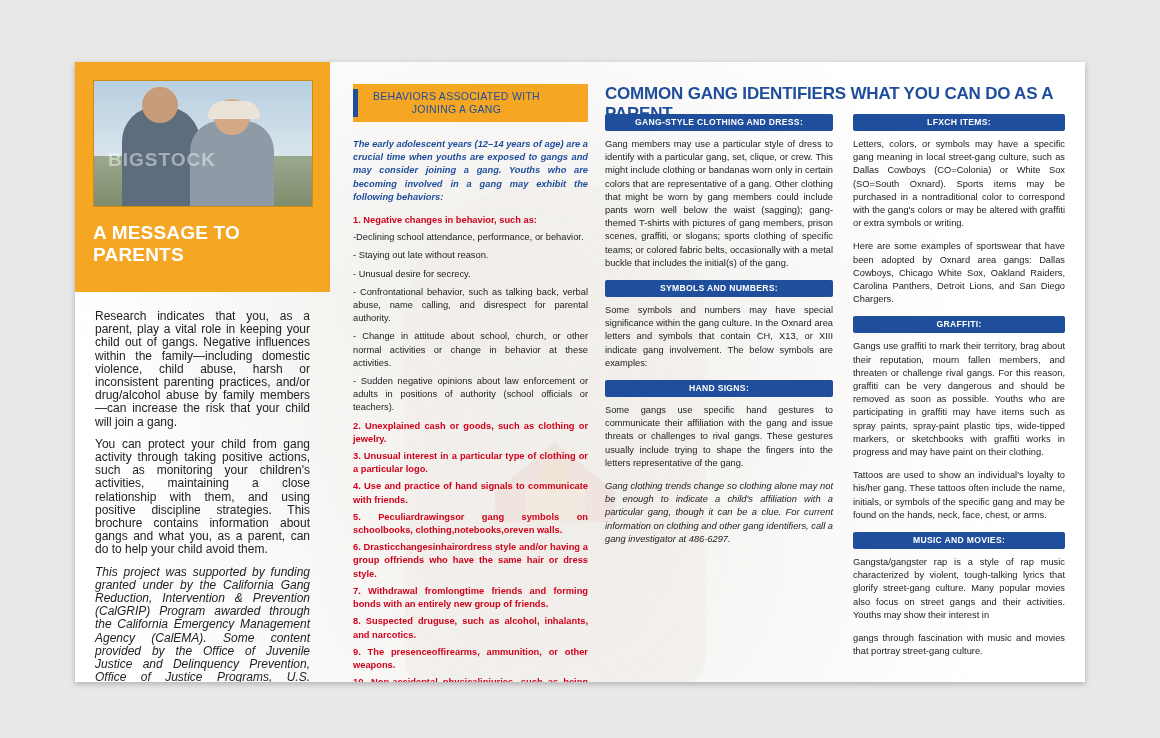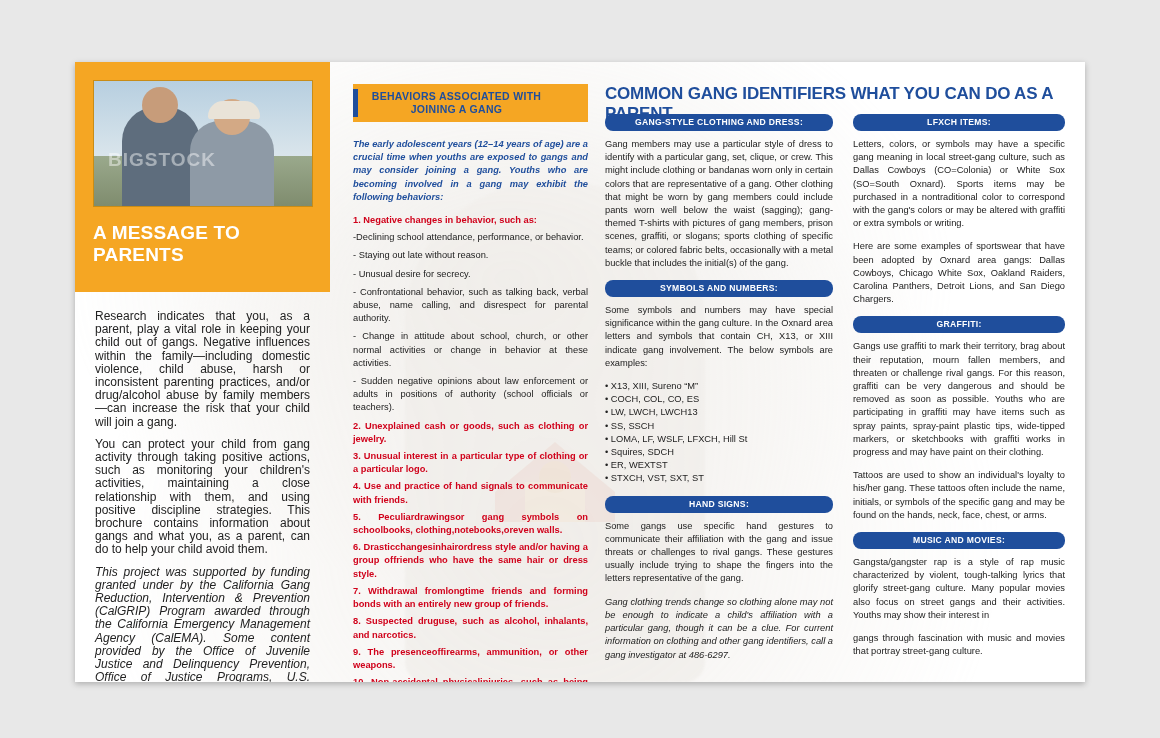--- a/index.html
+++ b/index.html
@@ -85,41 +85,41 @@
   .mid-col{position:absolute;left:278px;top:22px;width:235px;}
   .mid-head-wrap{position:relative;height:40px;}
   .mid-head-bar{
     position:absolute;left:0;top:0;width:235px;height:38px;background:#f5a623;
   }
   .mid-head-bar:after{
     content:"";position:absolute;left:0;top:5px;width:5px;height:28px;background:#1f4e9c;
   }
   .mid-head-text{
     position:absolute;left:0;top:6px;width:207px;text-align:center;
-    color:#1f4e9c;font-size:10.5px;font-weight:bold;line-height:13px;
+    color:#1f4e9c;font-size:10.5px;font-weight:normal;line-height:13px;
     letter-spacing:.3px;
   }
   .mid-intro{
     margin-top:14px;font-size:9.3px;line-height:13.2px;color:#1f4e9c;
     font-style:italic;font-weight:bold;text-align:justify;
   }
   .mid-list{margin-top:10px;font-size:9.3px;line-height:13.2px;text-align:justify;}
   .mid-list .b{color:#d0021b;font-weight:bold;margin-bottom:4px;}
   .mid-list .n{color:#222;margin-bottom:5px;}
 
   
   .right-title{
     position:absolute;left:530px;top:22px;width:460px;
     color:#1f4e9c;font-size:17px;font-weight:bold;letter-spacing:-.2px;
   }
   .col3{position:absolute;left:530px;top:52px;width:228px;}
   .col4{position:absolute;left:778px;top:52px;width:212px;}
   .bluebar{
     position:relative;height:17px;background:#1f4e9c;margin:0 0 7px 0;
-    border-radius:8px;
+    border-radius:2px;
   }
   .bluebar span{
     position:absolute;left:0;top:0;width:100%;text-align:center;
     color:#ffffff;font-size:8.6px;font-weight:bold;line-height:17px;
     letter-spacing:.3px;
   }
   .para{font-size:9.3px;line-height:13.2px;color:#222;text-align:justify;margin:0 0 10px 0;}
   .para.italic{font-style:italic;}
   .bullets{font-size:9.3px;line-height:13.2px;color:#222;margin:0 0 10px 0;}
 </style>
@@ -191,30 +191,20 @@
   <div class="col3">
     <div class="bluebar">
       <span>GANG-STYLE CLOTHING AND DRESS:</span>
     </div>
     <p class="para">Gang members may use a particular style of dress to identify with a particular gang, set, clique, or crew. This might include clothing or bandanas worn only in certain colors that are representative of a gang. Other clothing that might be worn by gang members could include pants worn well below the waist (sagging); gang-themed T-shirts with pictures of gang members, prison scenes, graffiti, or slogans; sports clothing of specific teams; or colored fabric belts, occasionally with a metal buckle that includes the initial(s) of the gang.</p>
 
     <div class="bluebar">
       <span>SYMBOLS AND NUMBERS:</span>
     </div>
     <p class="para">Some symbols and numbers may have special significance within the gang culture. In the Oxnard area letters and symbols that contain CH, X13, or XIII indicate gang involvement. The below symbols are examples:</p>
-    <div class="bullets">
-      <div>• X13, XIII, Sureno “M”</div>
-      <div>• COCH, COL, CO, ES</div>
-      <div>• LW, LWCH, LWCH13</div>
-      <div>• SS, SSCH</div>
-      <div>• LOMA, LF, WSLF, LFXCH, Hill St</div>
-      <div>• Squires, SDCH</div>
-      <div>• ER, WEXTST</div>
-      <div>• STXCH, VST, SXT, ST</div>
-    </div>
 
     <div class="bluebar">
       <span>HAND SIGNS:</span>
     </div>
     <p class="para">Some gangs use specific hand gestures to communicate their affiliation with the gang and issue threats or challenges to rival gangs. These gestures usually include trying to shape the fingers into the letters representative of the gang.</p>
     <p class="para italic">Gang clothing trends change so clothing alone may not be enough to indicate a child's affiliation with a particular gang, though it can be a clue. For current information on clothing and other gang identifiers, call a gang investigator at 486-6297.</p>
   </div>
 
   <div class="col4">
     <div class="bluebar">

